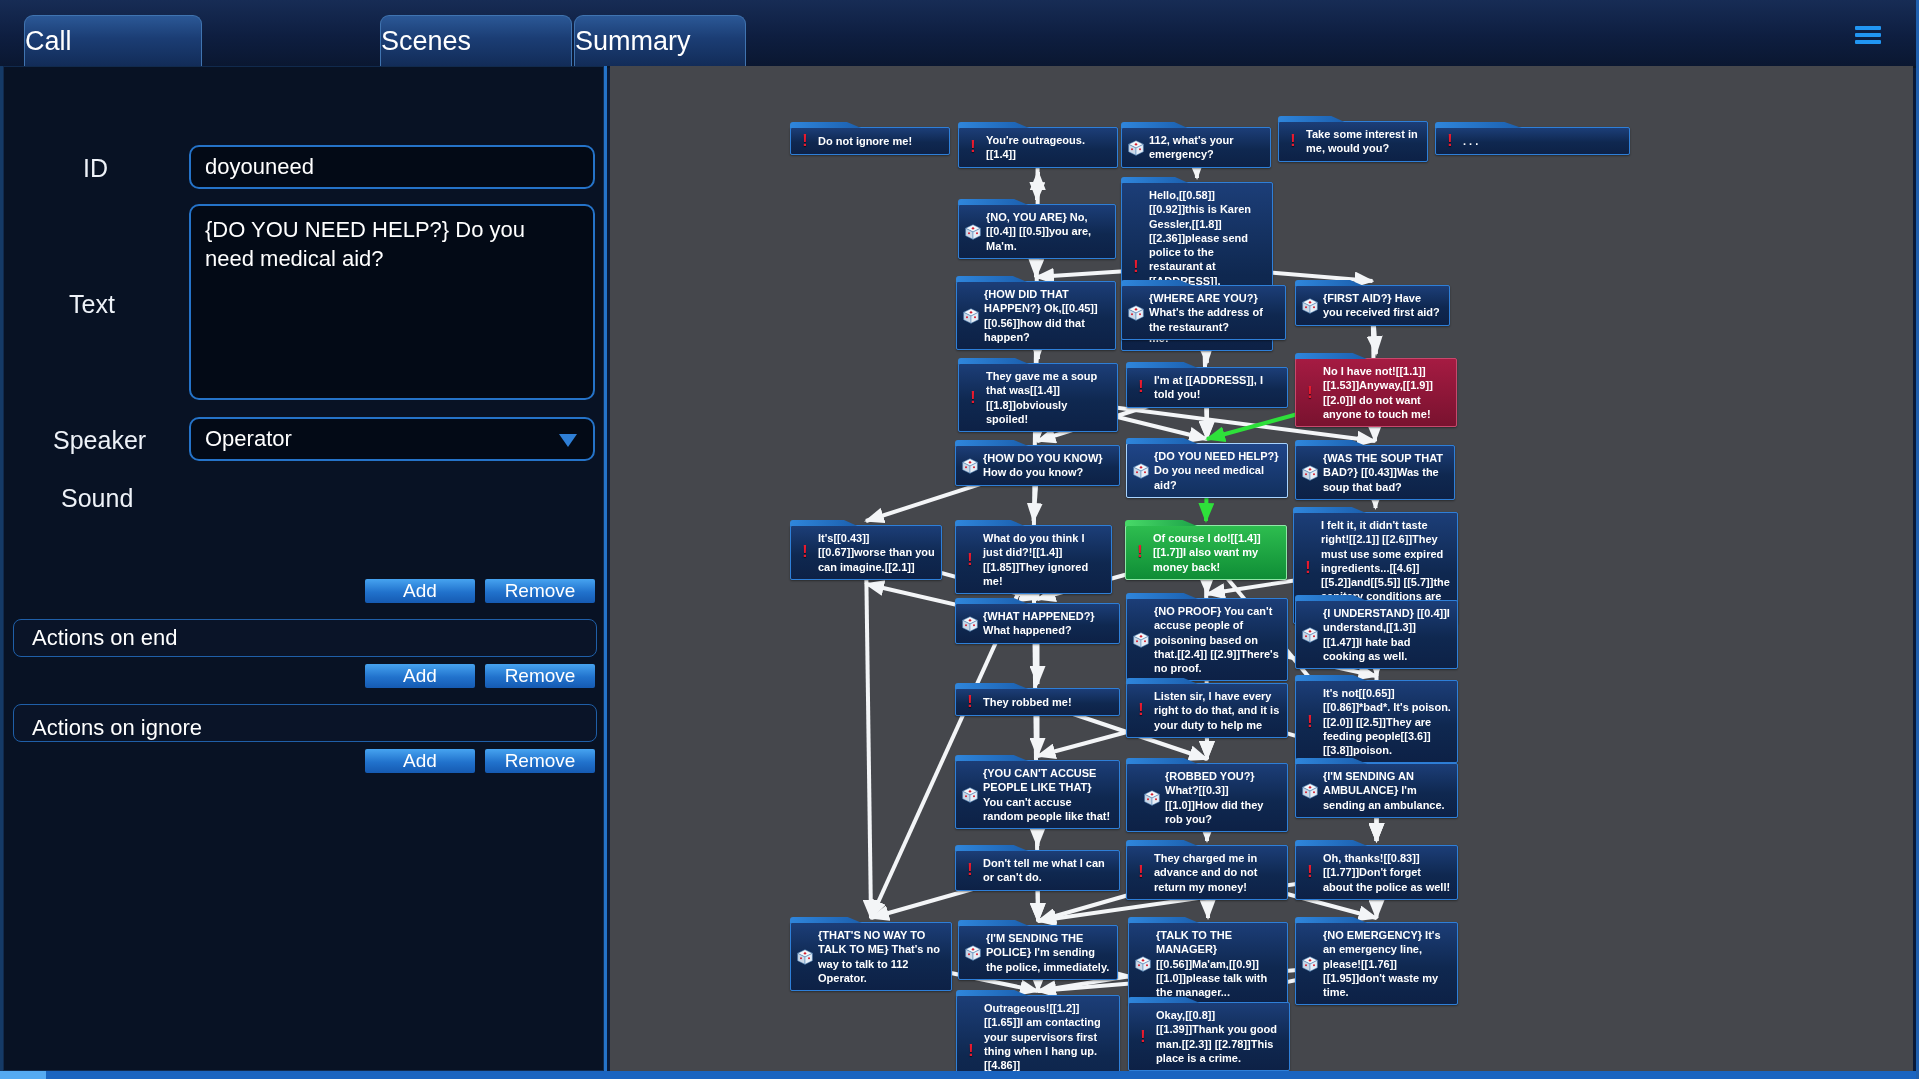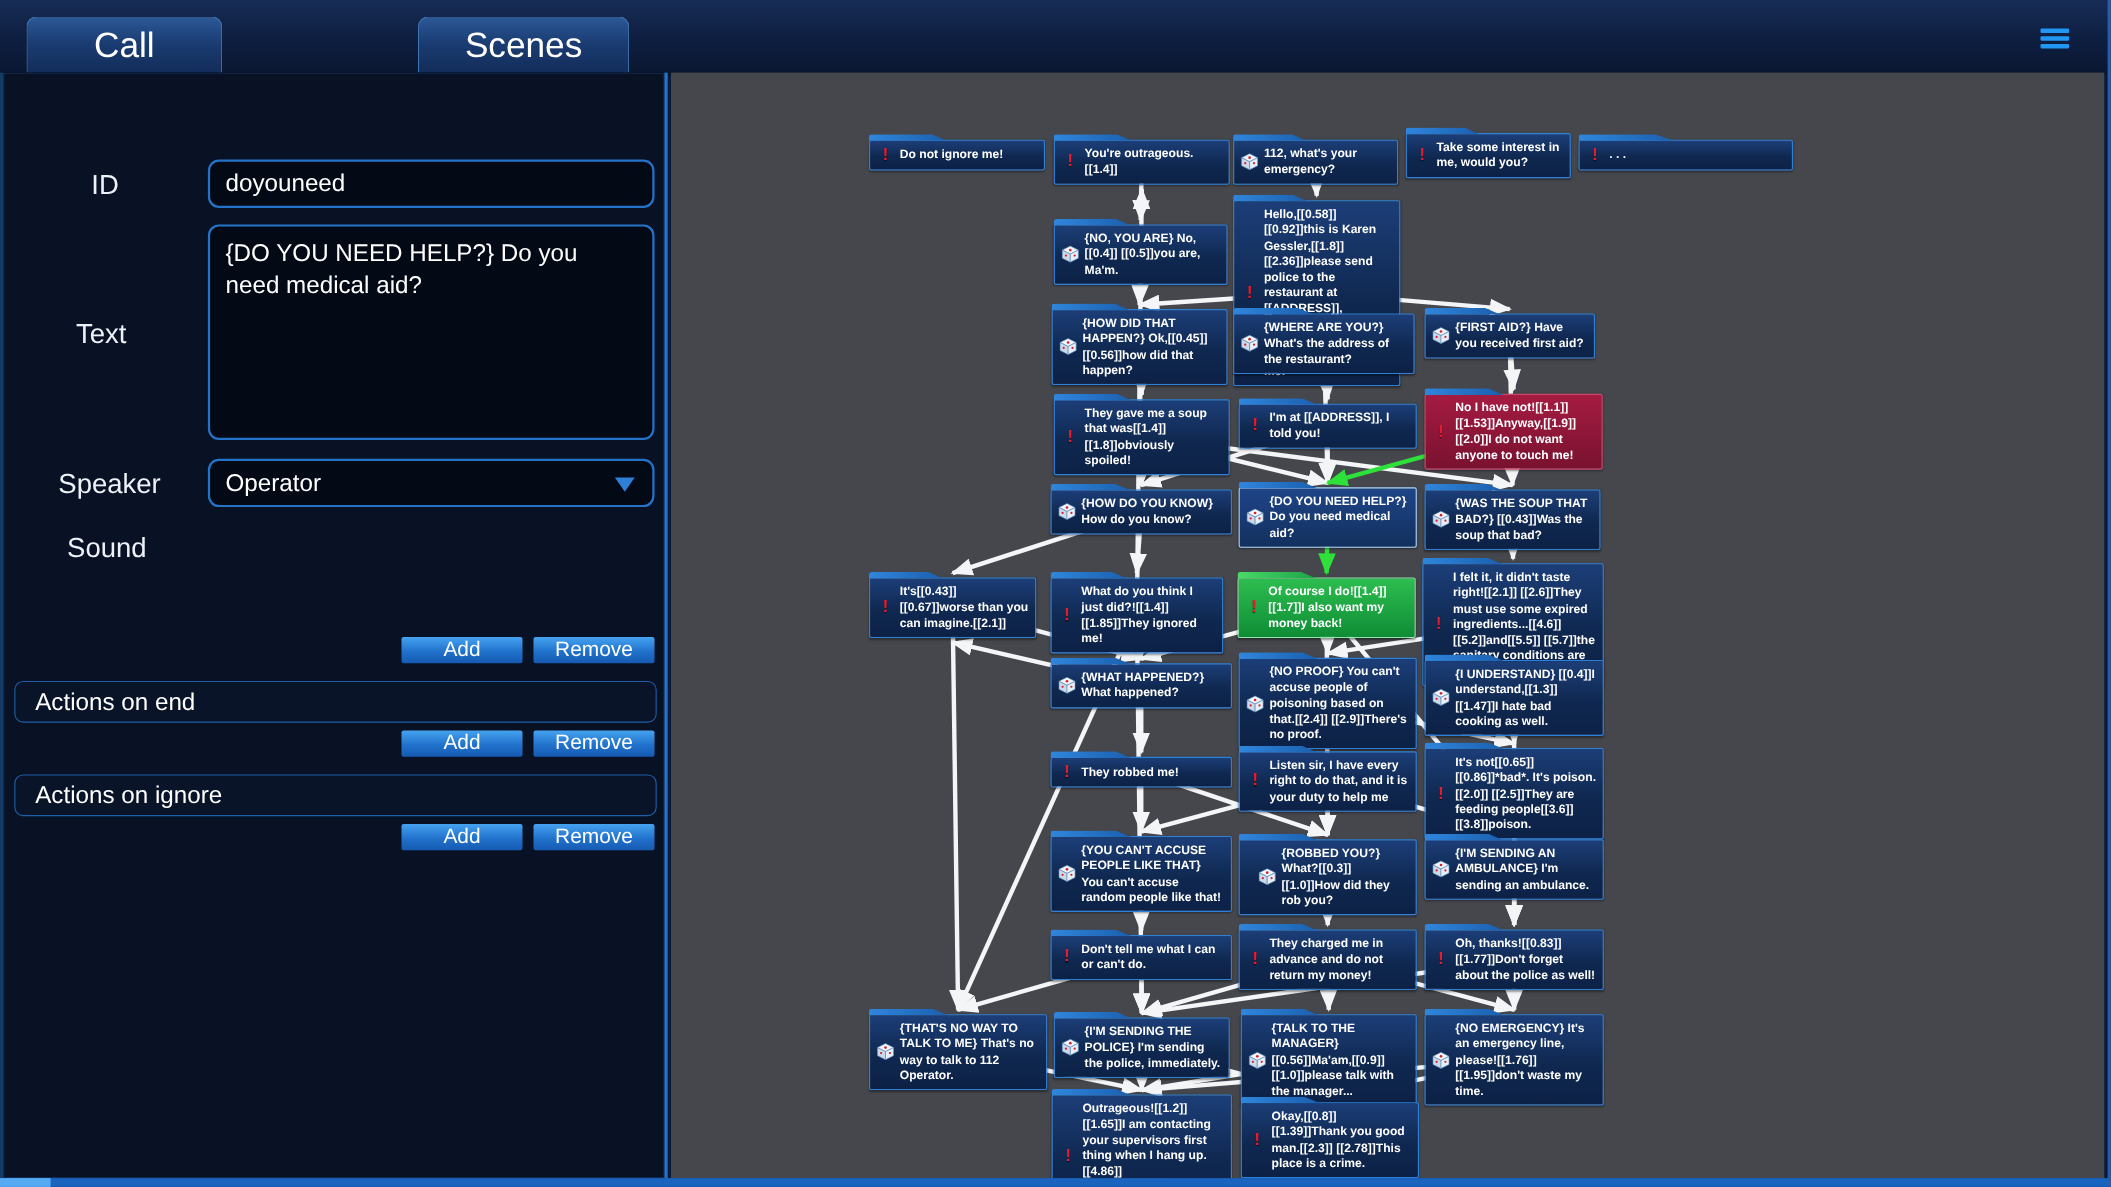--- a/index.html
+++ b/index.html
@@ -1,22 +1,22 @@
 <!DOCTYPE html>
 <html><head>
 <meta charset="utf-8">
 <style>
   html,body{margin:0;padding:0;width:1919px;height:1079px;overflow:hidden;
     background:#0a1a38;font-family:"Liberation Sans",sans-serif;}
   
   .topbar{position:absolute;left:0;top:0;width:1919px;height:66px;
     background:linear-gradient(180deg,#172c55 0%,#0e1e40 55%,#0a1731 100%);
     border-bottom:2px solid #0a1526;}
-  .tab{position:absolute;bottom:0;display:flex;align-items:center;justify-content:center;
-    height:50px;color:#fff;font-size:32px;cursor:pointer;
+  .tab{position:absolute;bottom:0;display:flex;align-items:center;
+    height:50px;color:#fff;font-size:27px;cursor:pointer;
     background:linear-gradient(180deg,#2b5896 0%,#1b3d74 45%,#122c58 100%);
     border:1px solid #4074b0;border-bottom:none;border-radius:9px 9px 0 0;}
   .tab.active{height:60px;background:linear-gradient(180deg,#0e1d3a 0%,#081325 100%);
     border-color:#2e7fd8;}
   .burger{position:absolute;top:26px;right:38px;width:26px;cursor:pointer;}
   .burger div{height:4px;margin-bottom:3px;background:#2196f3;border-radius:1px;}
   
   .panel{position:absolute;left:0;top:66px;width:601px;height:1005px;
     background:#081224;border-left:3px solid #153a66;border-right:3px solid #2573c8;
     box-shadow:inset 0 0 0 1px #112a4d;}
@@ -66,20 +66,23 @@
 </head>
 <body>
 
 <div class="topbar">
   <div class="tab" style="left:24px;width:176px;">
     <span>Call</span>
   </div>
   <div class="tab" style="left:380px;width:190px;">
     <span>Scenes</span>
   </div>
+  <div class="tab" style="left:574px;width:170px;">
+    <span>Summary</span>
+  </div>
   <div class="burger">
     <div></div>
       <div></div>
       <div></div>
   </div>
 </div>
 
 <div class="panel">
   <span class="lbl" style="left:80px;top:88px;">ID</span>
   <input class="fld" style="left: 186px; top: 79px; width: 406px; height: 44px;" value="doyouneed">
@@ -97,21 +100,21 @@
 
   <div class="btn" style="left:362px;top:513px;">Add</div>
   <div class="btn" style="left:482px;top:513px;">Remove</div>
 
   <div class="sec-h" style="top:553px;">
     <span>Actions on end</span>
   </div>
   <div class="btn" style="left:362px;top:598px;">Add</div>
   <div class="btn" style="left:482px;top:598px;">Remove</div>
 
-  <div class="sec-h" style="top:638px;">
+  <div class="sec-h" style="top:638px;align-items:flex-end;">
     <span>Actions on ignore</span>
   </div>
   <div class="btn" style="left:362px;top:683px;">Add</div>
   <div class="btn" style="left:482px;top:683px;">Remove</div>
 </div>
 
 <div class="canvas">
   <svg id="edges" width="1303" height="1005">
     <defs>
       <marker id="aw" viewBox="0 0 10 8" refX="9" refY="4" markerWidth="5" markerHeight="4" orient="auto" markerUnits="strokeWidth">

